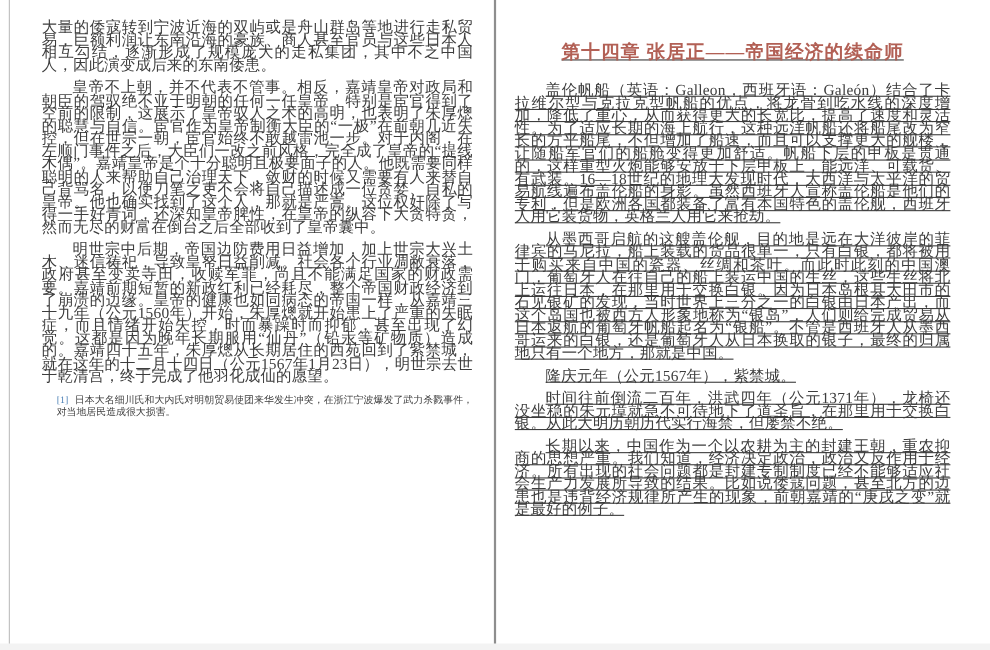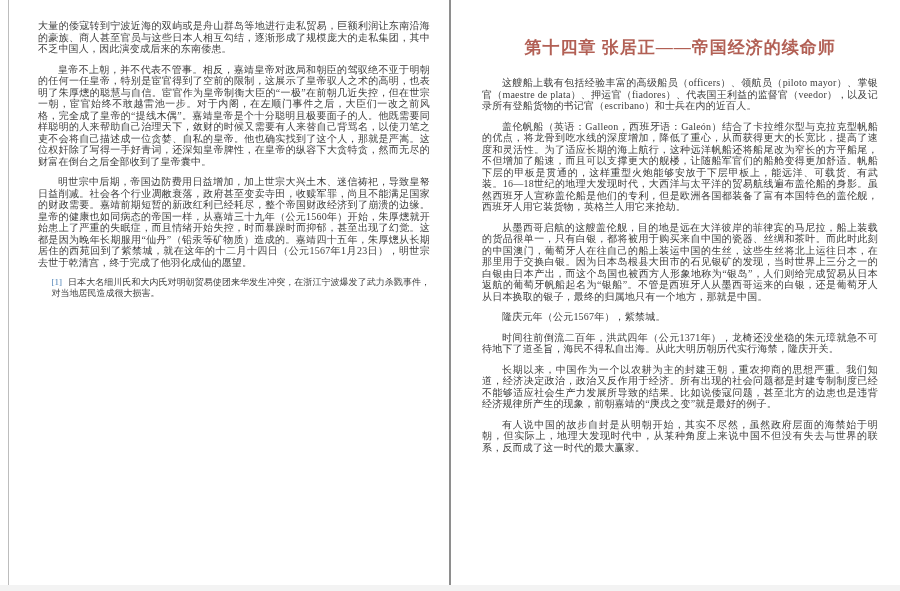--- a/index.html
+++ b/index.html
@@ -15,24 +15,24 @@
     font-family:"Liberation Serif","DejaVu Serif",serif;
     color:var(--body-color);
     overflow:hidden;position:relative;
   }
   .reader{position:absolute;inset:0;width:900px;height:591px;background:#fff;}
   .left-edge{position:absolute;left:8px;top:0;width:1px;height:591px;background:#bdbdbd;}
   .page-divider{position:absolute;left:449px;top:0;width:2px;height:586px;background:var(--divider-color);}
   .bottom-edge{position:absolute;left:0;bottom:0;width:900px;height:6px;background:#f3f3f3;}
   .page{position:absolute;top:0;}
   .page-left{left:38px;top:20px;width:392px;}
-  .page-right{left:482px;top:28px;width:396px;}
+  .page-right{left:468px;top:28px;width:396px;text-decoration:underline;}
   p.para{
     margin:0 0 9px 0;
-    font-size:10px;
+    font-size:14px;
     line-height:11.5px;
     text-align:justify;
     text-indent:2em;
     letter-spacing:0.2px;
   }
   p.para.noindent{text-indent:0;}
   .chapter-title{
     font-size:17px;
     font-weight:bold;
     color:var(--title-color);
@@ -59,23 +59,21 @@
     <p class="para noindent">大量的倭寇转到宁波近海的双屿或是舟山群岛等地进行走私贸易，巨额利润让东南沿海的豪族、商人甚至官员与这些日本人相互勾结，逐渐形成了规模庞大的走私集团，其中不乏中国人，因此演变成后来的东南倭患。</p>
     <p class="para">皇帝不上朝，并不代表不管事。相反，嘉靖皇帝对政局和朝臣的驾驭绝不亚于明朝的任何一任皇帝，特别是宦官得到了空前的限制，这展示了皇帝驭人之术的高明，也表明了朱厚熜的聪慧与自信。宦官作为皇帝制衡大臣的“一极”在前朝几近失控，但在世宗一朝，宦官始终不敢越雷池一步。对于内阁，在左顺门事件之后，大臣们一改之前风格，完全成了皇帝的“提线木偶”。嘉靖皇帝是个十分聪明且极要面子的人。他既需要同样聪明的人来帮助自己治理天下，敛财的时候又需要有人来替自己背骂名，以使刀笔之吏不会将自己描述成一位贪婪、自私的皇帝。他也确实找到了这个人，那就是严嵩。这位权奸除了写得一手好青词，还深知皇帝脾性，在皇帝的纵容下大贪特贪，然而无尽的财富在倒台之后全部收到了皇帝囊中。</p>
     <p class="para">明世宗中后期，帝国边防费用日益增加，加上世宗大兴土木、迷信祷祀，导致皇帑日益削减。社会各个行业凋敝衰落，政府甚至变卖寺田，收赎军罪，尚且不能满足国家的财政需要。嘉靖前期短暂的新政红利已经耗尽，整个帝国财政经济到了崩溃的边缘。皇帝的健康也如同病态的帝国一样，从嘉靖三十九年（公元1560年）开始，朱厚熜就开始患上了严重的失眠症，而且情绪开始失控，时而暴躁时而抑郁，甚至出现了幻觉。这都是因为晚年长期服用“仙丹”（铅汞等矿物质）造成的。嘉靖四十五年，朱厚熜从长期居住的西苑回到了紫禁城，就在这年的十二月十四日（公元1567年1月23日），明世宗去世于乾清宫，终于完成了他羽化成仙的愿望。</p>
     <div class="footnote"><span class="fn-marker">[1]</span><span>日本大名细川氏和大内氏对明朝贸易使团来华发生冲突，在浙江宁波爆发了武力杀戮事件，对当地居民造成很大损害。</span></div>
   </div>
 
   <div class="page-divider"></div>
 
   <div class="page page-right">
     <h2 class="chapter-title">第十四章 张居正——帝国经济的续命师</h2>
-    <p class="para">这艘船上载有包括经验丰富的高级船员（officers）、领航员（piloto mayor）、掌银官（maestre de plata）、押运官（fiadores）、代表国王利益的监督官（veedor），以及记录所有登船货物的书记官（escribano）和士兵在内的近百人。</p>
     <p class="para">盖伦帆船（英语：Galleon，西班牙语：Galeón）结合了卡拉维尔型与克拉克型帆船的优点，将龙骨到吃水线的深度增加，降低了重心，从而获得更大的长宽比，提高了速度和灵活性。为了适应长期的海上航行，这种远洋帆船还将船尾改为窄长的方平船尾，不但增加了船速，而且可以支撑更大的舰楼，让随船军官们的船舱变得更加舒适。帆船下层的甲板是贯通的，这样重型火炮能够安放于下层甲板上，能远洋、可载货、有武装。16—18世纪的地理大发现时代，大西洋与太平洋的贸易航线遍布盖伦船的身影。虽然西班牙人宣称盖伦船是他们的专利，但是欧洲各国都装备了富有本国特色的盖伦舰，西班牙人用它装货物，英格兰人用它来抢劫。</p>
     <p class="para">从墨西哥启航的这艘盖伦舰，目的地是远在大洋彼岸的菲律宾的马尼拉，船上装载的货品很单一，只有白银，都将被用于购买来自中国的瓷器、丝绸和茶叶。而此时此刻的中国澳门，葡萄牙人在往自己的船上装运中国的生丝，这些生丝将北上运往日本，在那里用于交换白银。因为日本岛根县大田市的石见银矿的发现，当时世界上三分之一的白银由日本产出，而这个岛国也被西方人形象地称为“银岛”，人们则给完成贸易从日本返航的葡萄牙帆船起名为“银船”。不管是西班牙人从墨西哥运来的白银，还是葡萄牙人从日本换取的银子，最终的归属地只有一个地方，那就是中国。</p>
     <p class="para">隆庆元年（公元1567年），紫禁城。</p>
-    <p class="para">时间往前倒流二百年，洪武四年（公元1371年），龙椅还没坐稳的朱元璋就急不可待地下了道圣旨，海民不得私自出海。从此大明历朝历代实行海禁，隆庆开关。</p>
+    <p class="para">时间往前倒流二百年，洪武四年（公元1371年），龙椅还没坐稳的朱元璋就急不可待地下了道圣旨，在那里用于交换白银。从此大明历朝历代实行海禁，但屡禁不绝。</p>
     <p class="para">长期以来，中国作为一个以农耕为主的封建王朝，重农抑商的思想严重。我们知道，经济决定政治，政治又反作用于经济。所有出现的社会问题都是封建专制制度已经不能够适应社会生产力发展所导致的结果。比如说倭寇问题，甚至北方的边患也是违背经济规律所产生的现象，前朝嘉靖的“庚戌之变”就是最好的例子。</p>
-    <p class="para">有人说中国的故步自封是从明朝开始，其实不尽然，虽然政府层面的海禁始于明朝，但实际上，地理大发现时代中，从某种角度上来说中国不但没有失去与世界的联系，反而成了这一时代的最大赢家。</p>
   </div>
 
   <div class="bottom-edge"></div>
 </div>
 
 </body></html>

